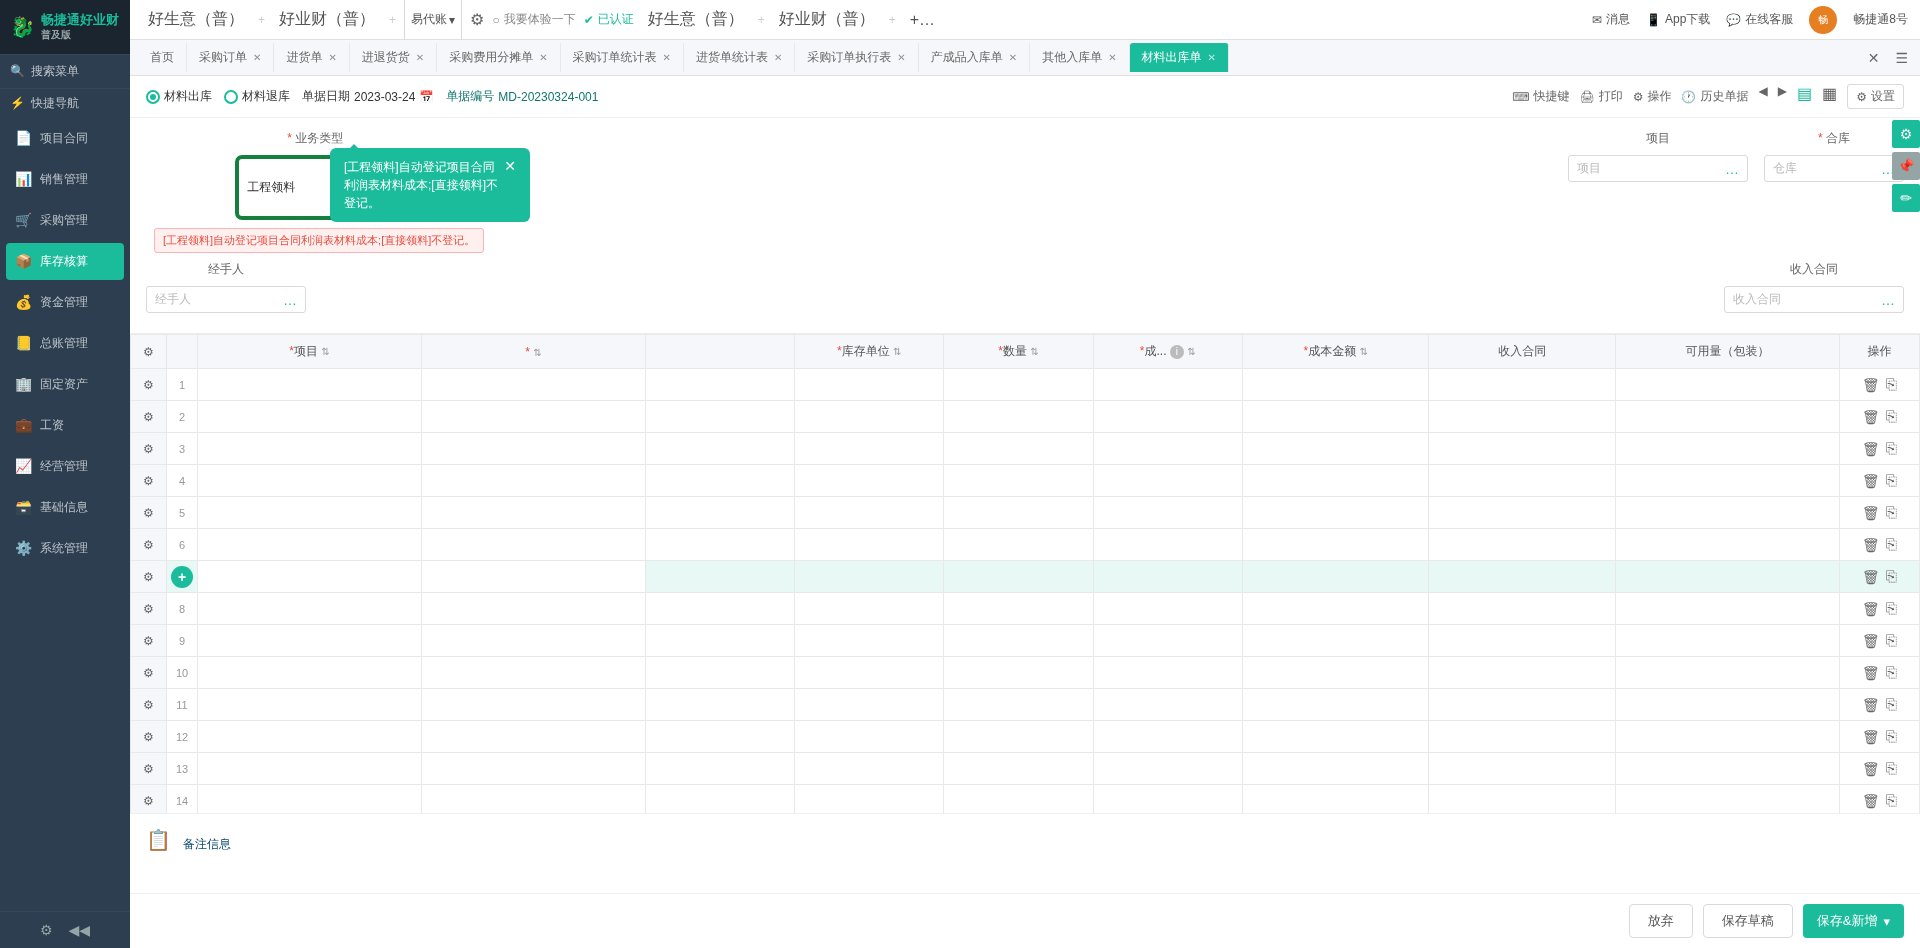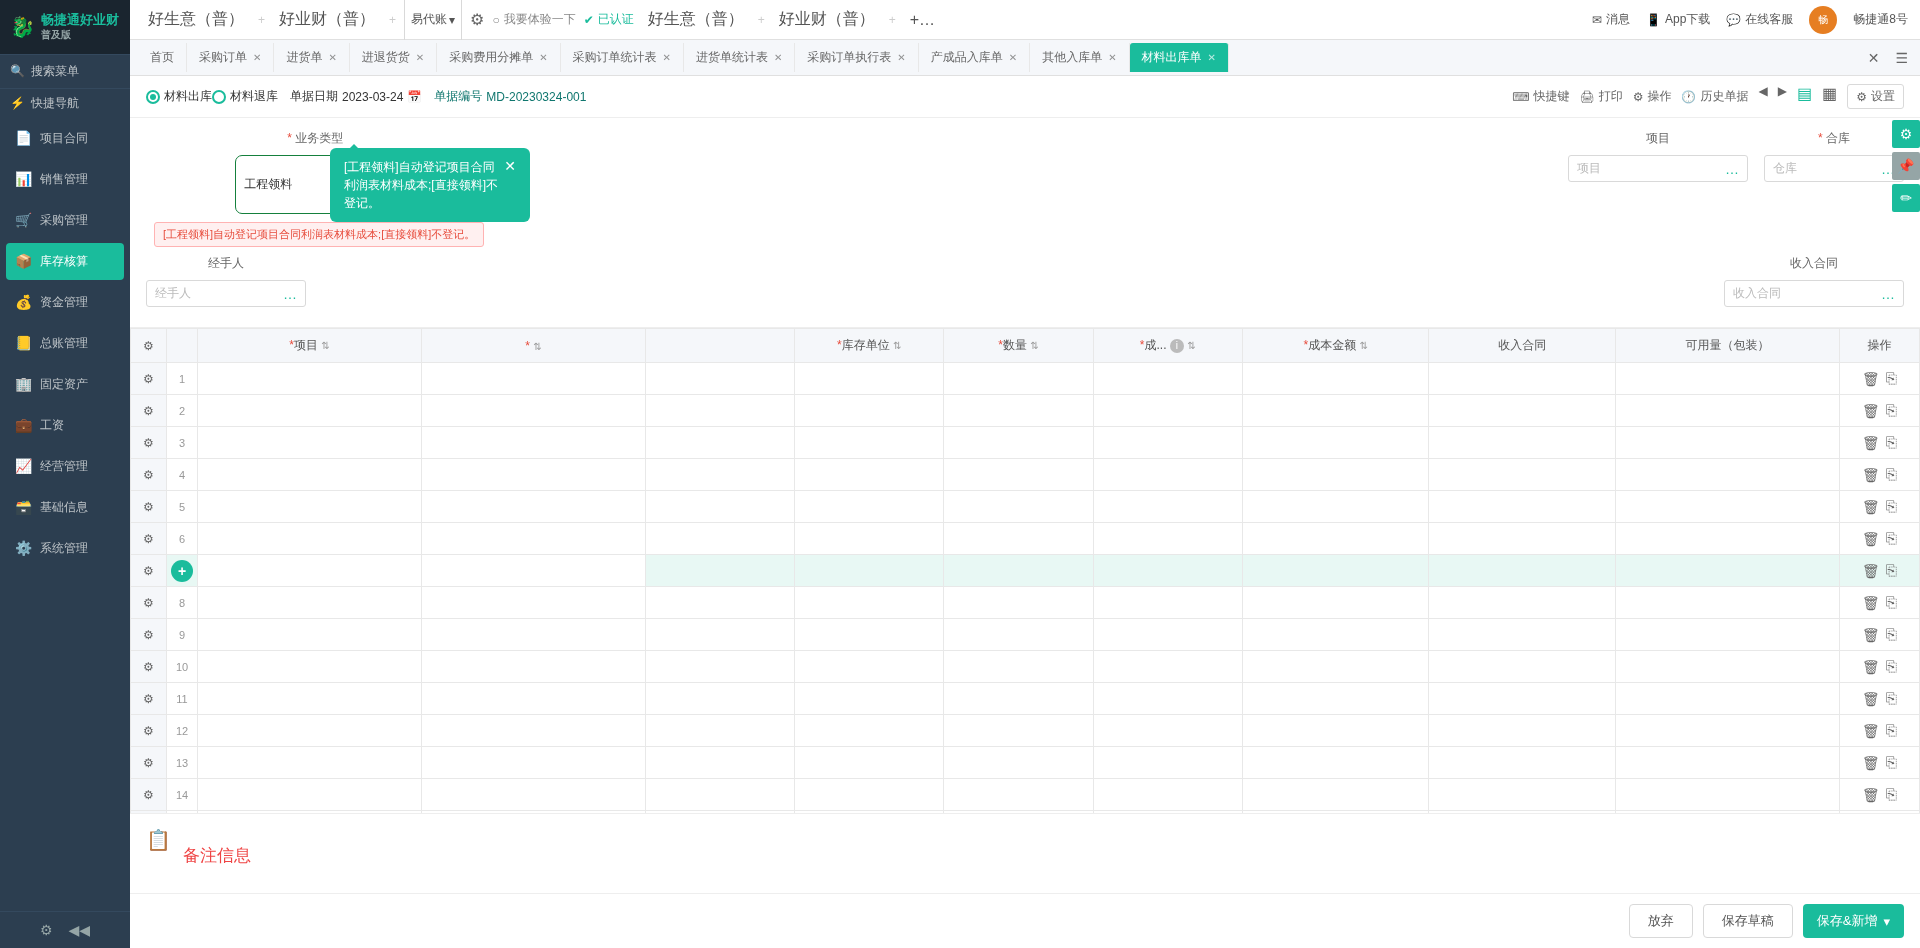--- a/index.html
+++ b/index.html
@@ -39,39 +39,39 @@
     .tab.active { background: #1abc9c; color: #fff; border-radius: 3px 3px 0 0; }
     .tab-close { font-size: 10px; cursor: pointer; color: inherit; opacity: 0.7; }
     .tabbar-actions { margin-left: auto; display: flex; gap: 8px; }
     .tabbar-action { font-size: 14px; cursor: pointer; color: #666; padding: 4px; }
 
     
     .page { flex: 1; overflow-y: auto; background: #fff; display: flex; flex-direction: column; }
 
     
     .page-header { padding: 8px 16px; border-bottom: 1px solid #eee; display: flex; align-items: center; gap: 12px; flex-shrink: 0; }
-    .radio-group { display: flex; }
+    .radio-group { display: flex; gap: 12px; }
     .radio-item { display: flex; align-items: center; gap: 4px; cursor: pointer; font-size: 12px; }
     .radio-dot { width: 14px; height: 14px; border-radius: 50%; border: 2px solid #1abc9c; display: flex; align-items: center; justify-content: center; }
     .radio-dot.checked::after { content: ''; width: 6px; height: 6px; border-radius: 50%; background: #1abc9c; display: block; }
     .date-field { display: flex; align-items: center; gap: 4px; font-size: 12px; color: #333; }
     .date-icon { color: #1abc9c; cursor: pointer; }
     .doc-number { display: flex; align-items: center; gap: 4px; font-size: 12px; color: #0f766e; }
     .header-actions { margin-left: auto; display: flex; gap: 10px; }
     .header-action { display: flex; align-items: center; gap: 4px; font-size: 12px; color: #666; cursor: pointer; }
     .settings-btn { display: flex; align-items: center; gap: 4px; font-size: 12px; color: #666; cursor: pointer; border: 1px solid #d9d9d9; padding: 3px 8px; border-radius: 3px; }
 
     
     .form-section { padding: 12px 16px; border-bottom: 1px solid #eee; flex-shrink: 0; position: relative; }
     .form-row { display: flex; align-items: flex-start; gap: 16px; margin-bottom: 8px; }
     .form-field { display: flex; align-items: center; gap: 8px; flex-direction: column; }
     .form-label { font-size: 12px; color: #666; white-space: nowrap; }
     .required { color: #e74c3c; }
     .form-input { border: 1px solid #d9d9d9; border-radius: 3px; padding: 4px 8px; font-size: 12px; color: #333; min-width: 120px; display: flex; align-items: center; justify-content: space-between; cursor: pointer; }
-    .form-select { display: flex; align-items: center; border: 1px solid #15803d; border-radius: 7px; padding: 20px 8px; font-size: 12px; min-width: 160px; background: #fff; }
+    .form-select { display: flex; align-items: center; border: 4px solid #15803d; border-radius: 7px; padding: 20px 8px; font-size: 12px; min-width: 160px; background: #fff; }
     .select-arrow { color: #999; margin-left: 4px; }
     .error-tooltip { background: #fff0f0; border: 1px solid #ffb3b3; border-radius: 3px; padding: 4px 8px; font-size: 11px; color: #e74c3c; margin-left: 8px; }
     .form-dots { color: #1abc9c; cursor: pointer; font-size: 14px; margin-left: 4px; }
 
     
     .green-tooltip { position: absolute; background: #1abc9c; color: #fff; border-radius: 6px; padding: 10px 14px; font-size: 12px; line-height: 1.5; z-index: 100; width: 200px; }
     .green-tooltip::before { content: ''; position: absolute; top: -8px; left: 20px; border: 4px solid transparent; border-bottom-color: #1abc9c; }
     .tooltip-close { float: right; cursor: pointer; font-size: 14px; margin-top: -2px; }
 
     
@@ -85,21 +85,21 @@
     .action-icons { display: flex; gap: 6px; justify-content: center; align-items: center; }
     .action-icon { cursor: pointer; color: #666; font-size: 14px; }
     .add-row-btn { display: flex; align-items: center; justify-content: center; width: 22px; height: 22px; background: #1abc9c; border-radius: 50%; color: #fff; cursor: pointer; font-size: 14px; font-weight: bold; }
     .subtotal-row { background: #fdf8ec; }
     .subtotal-row td { border: 1px solid #e8e8e8; padding: 6px; font-weight: bold; color: #666; }
 
     
     .footer-notes { padding: 10px 16px; border-top: 1px solid #eee; display: flex; align-items: flex-start; gap: 12px; min-height: 80px; flex-shrink: 0; }
     .notes-icon { color: #1abc9c; font-size: 20px; margin-top: 4px; }
     .notes-input { flex: 1; font-size: 12px; color: #bbb; outline: none; border: none; resize: none; padding: 4px; }
-    .notes-label { font-size: 17px; color: #ef4444; white-space: nowrap; margin-top: 20px; }
+    .notes-label { font-size: 12px; color: #0c4a6e; white-space: nowrap; margin-top: 12px; }
 
     
     .bottom-bar { padding: 10px 16px; border-top: 1px solid #eee; display: flex; justify-content: flex-end; gap: 10px; flex-shrink: 0; }
     .btn { padding: 7px 18px; border-radius: 4px; font-size: 13px; cursor: pointer; border: 1px solid #d9d9d9; background: #fff; color: #555; }
     .btn-primary-dropdown { background: #1abc9c; color: #fff; border-color: #1abc9c; display: flex; align-items: center; gap: 6px; padding: 7px 14px; border-radius: 4px; cursor: pointer; font-size: 13px; }
 
     
     .right-panel { position: fixed; right: 0; top: 40px; display: flex; flex-direction: column; gap: 4px; z-index: 50; }
     .right-panel-btn { width: 28px; height: 28px; background: #1abc9c; color: #fff; display: flex; align-items: center; justify-content: center; cursor: pointer; font-size: 14px; border-radius: 2px; }
 

